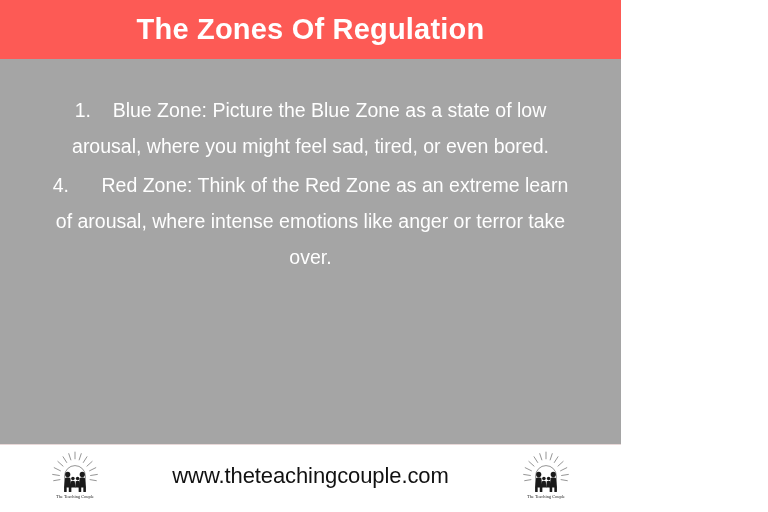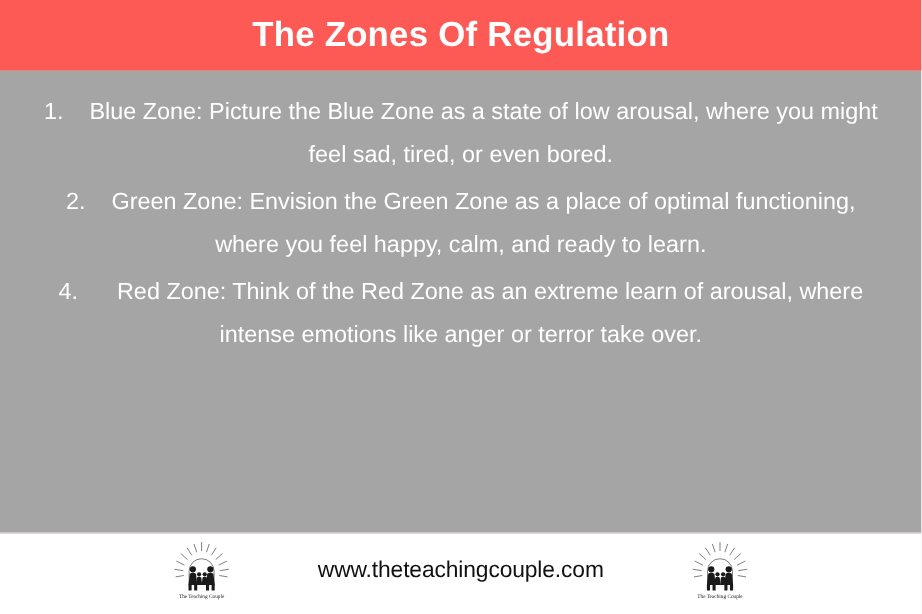--- a/index.html
+++ b/index.html
@@ -7,21 +7,21 @@
     margin: 0;
     padding: 0;
     background: #ffffff;
   }
   body {
     font-family: "Liberation Sans", sans-serif;
     -webkit-font-smoothing: antialiased;
   }
   .poster {
     position: relative;
-    width: 768px;
+    width: 621px;
     height: 512px;
     overflow: hidden;
     background: #ffffff;
     display: flex;
     flex-direction: column;
   }
 
   
   .header-band {
     flex: 0 0 59px;
@@ -51,21 +51,21 @@
     height: 385px;
     background: #a5a5a5;
     box-sizing: border-box;
     padding: 16px 18px 6px 18px;
     display: flex;
     flex-direction: column;
     justify-content: flex-start;
   }
   .zone-list {
     list-style: none;
-    margin: 0;
+    margin: 17px;
     padding: 0;
   }
   .zone-item {
     color: #ffffff;
     font-family: "Liberation Sans", sans-serif;
     font-size: 19.5px;
     font-weight: normal;
     line-height: 36px;
     text-align: center;
     margin: 0 0 3px 0;
@@ -96,21 +96,21 @@
   }
   .brand-logo {
     width: 54px;
     height: 52px;
     flex: 0 0 auto;
     display: block;
   }
   .footer-url {
     color: #111111;
     font-family: "Liberation Sans", sans-serif;
-    font-size: 19px;
+    font-size: 22px;
     font-weight: normal;
     letter-spacing: -0.1px;
     white-space: nowrap;
   }
 </style>
 </head>
 <body>
 
 <div class="poster">
 
@@ -118,23 +118,20 @@
     <h1 class="poster-title">The Zones Of Regulation</h1>
   </div>
 
   <div class="body-band">
     <ol class="zone-list">
 
       <li class="zone-item">
         <span class="zone-marker">1.</span><span class="zone-marker">&nbsp;&nbsp;&nbsp;&nbsp;</span><span class="zone-text">Blue Zone: Picture the Blue Zone as a state of low arousal, where you might feel sad, tired, or even bored.</span>
       </li>
 
-      <li class="zone-item">
-        <span class="zone-marker">2.</span><span class="zone-marker">&nbsp;&nbsp;&nbsp;&nbsp;</span><span class="zone-text">Green Zone: Envision the Green Zone as a place of optimal functioning, where you feel happy, calm, and ready to learn.</span>
-      </li>
 
 
       <li class="zone-item">
         <span class="zone-marker">4.</span><span class="zone-marker">&nbsp;&nbsp;&nbsp;&nbsp;&nbsp;&nbsp;</span><span class="zone-text">Red Zone: Think of the Red Zone as an extreme learn of arousal, where intense emotions like anger or terror take over.</span>
       </li>
 
     </ol>
   </div>
 
   <div class="footer-band">

